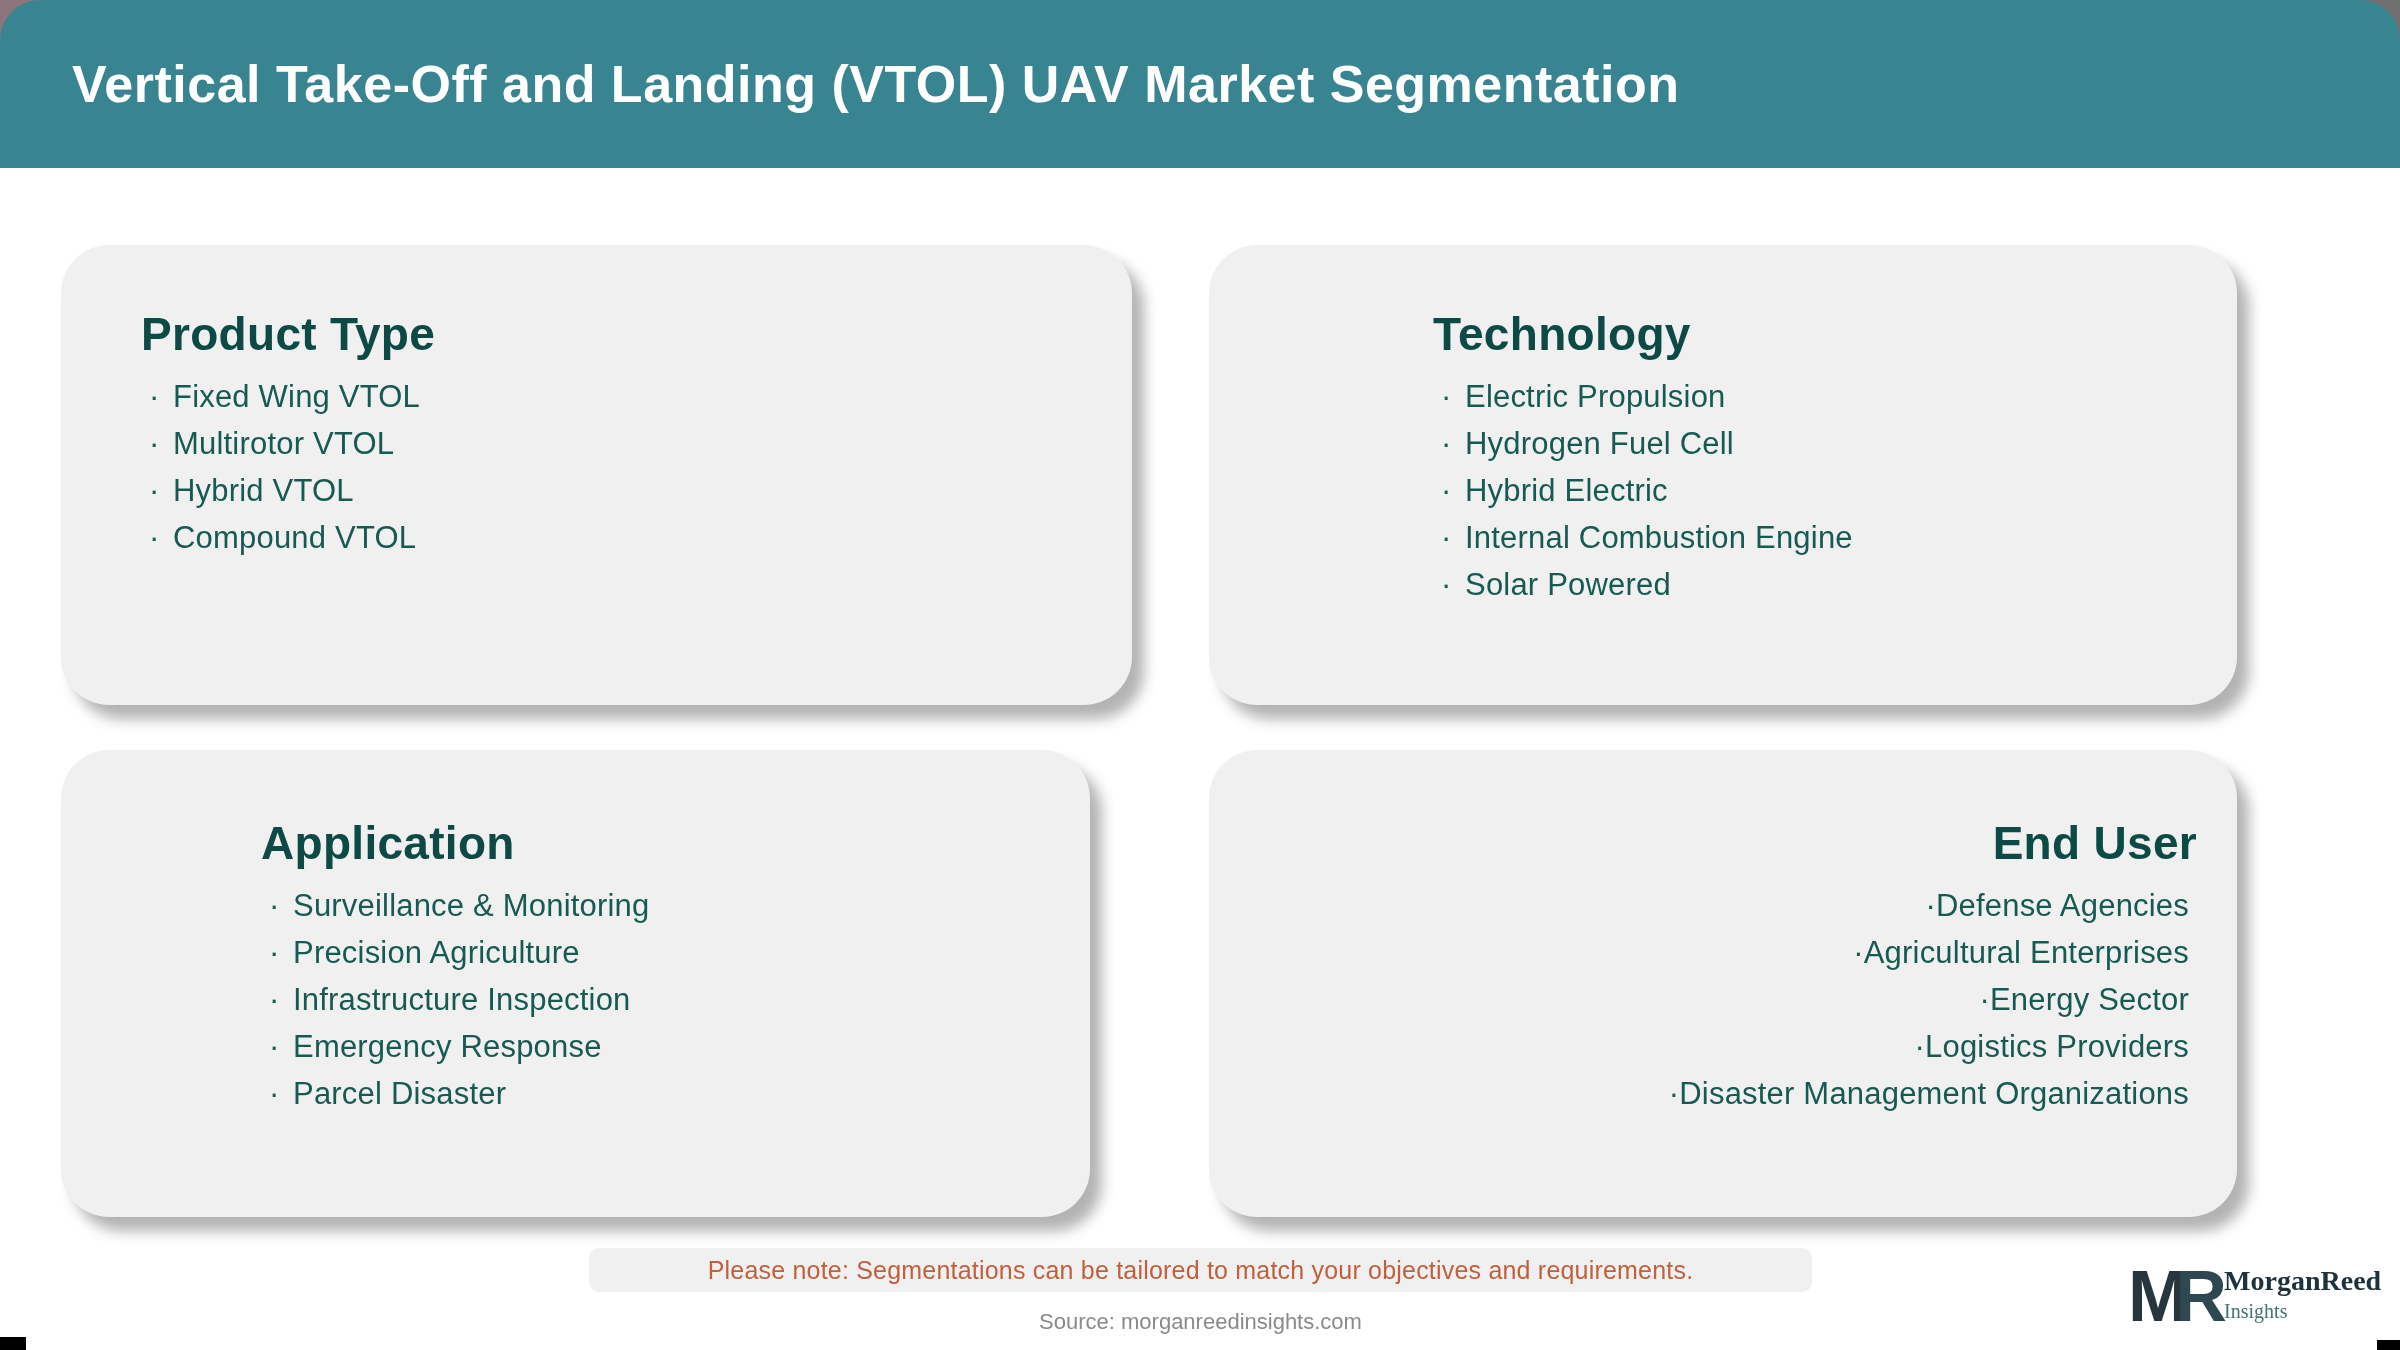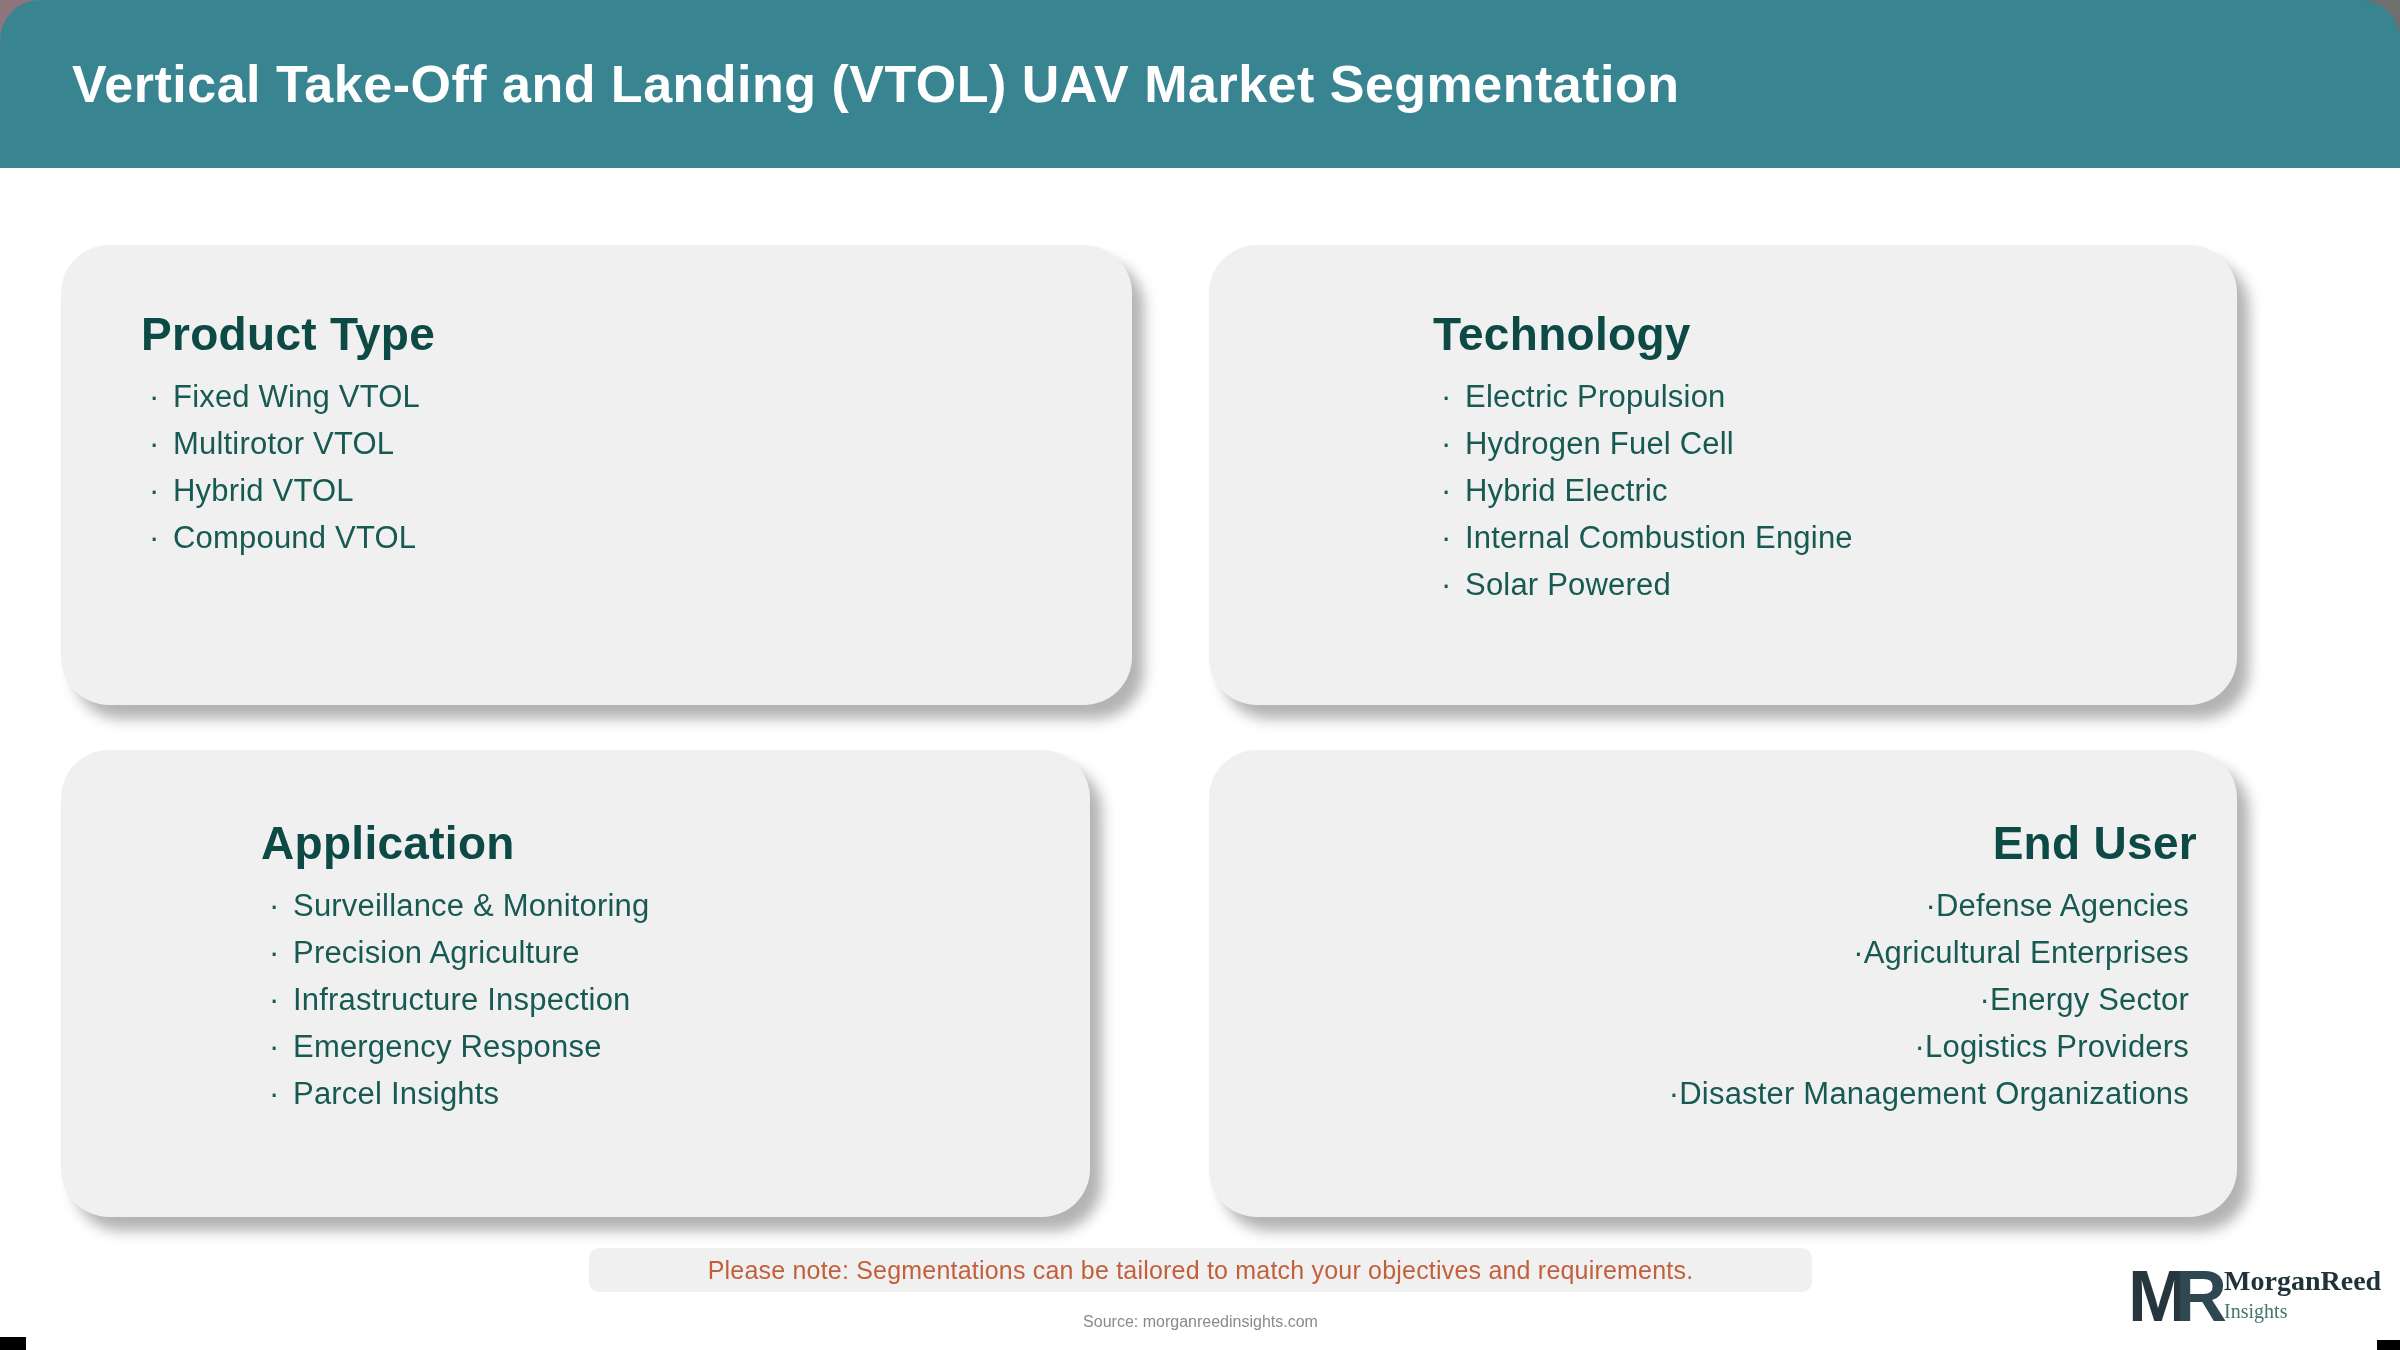--- a/index.html
+++ b/index.html
@@ -47,21 +47,21 @@
     position:absolute;left:589px;top:1248px;width:1223px;height:44px;
     background:#f0f0f1;border-radius:10px;z-index:1;
     display:flex;align-items:center;justify-content:center;
   }
   .note-bar .note-text{color:#c2603c;font-size:25px;letter-spacing:.2px;}
   
   .source-line{
     position:absolute;left:589px;top:1302px;width:1223px;height:40px;z-index:1;
     display:flex;align-items:center;justify-content:center;
   }
-  .source-line .source-text{color:#8a8a8a;font-size:16px;}
+  .source-line .source-text{color:#8a8a8a;font-size:22px;}
   
   .logo{
     position:absolute;left:2128px;top:1260px;z-index:1;
     display:flex;align-items:center;gap:10px;
   }
   .monogram{
     position:relative;font-weight:800;font-size:72px;line-height:72px;
     letter-spacing:-0.18em;color:#26363c;display:flex;
   }
   .monogram .mono-m{color:#26363c;}
@@ -109,21 +109,21 @@
     </ul>
 </div>
 
 <div class="card c2">
   <h2>Application</h2>
   <ul>
       <li><span class="bullet">·</span><span>Surveillance &amp; Monitoring</span></li>
       <li><span class="bullet">·</span><span>Precision Agriculture</span></li>
       <li><span class="bullet">·</span><span>Infrastructure Inspection</span></li>
       <li><span class="bullet">·</span><span>Emergency Response</span></li>
-      <li><span class="bullet">·</span><span>Parcel Insights</span></li>
+      <li><span class="bullet">·</span><span>Parcel Disaster</span></li>
     </ul>
 </div>
 
 <div class="card c3">
   <h2>End User</h2>
   <ul>
       <li><span class="bullet">·</span><span>Defense Agencies</span></li>
       <li><span class="bullet">·</span><span>Agricultural Enterprises</span></li>
       <li><span class="bullet">·</span><span>Energy Sector</span></li>
       <li><span class="bullet">·</span><span>Logistics Providers</span></li>

